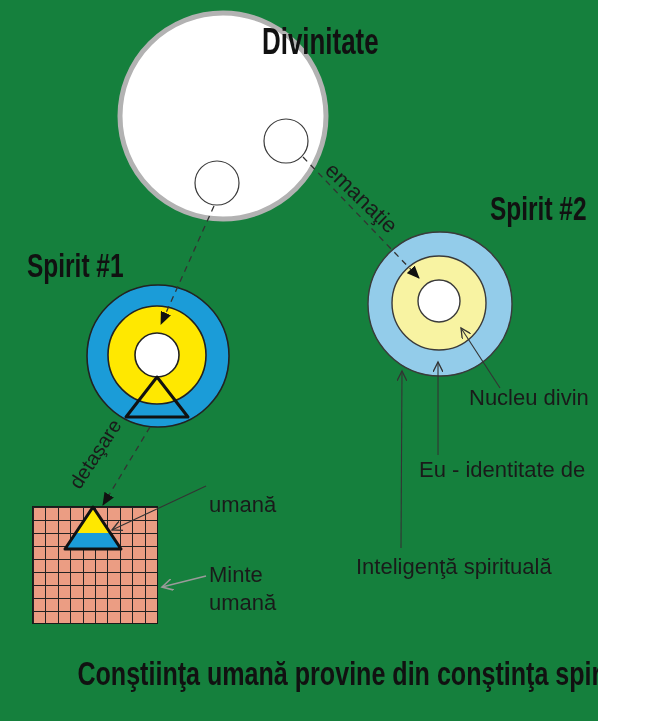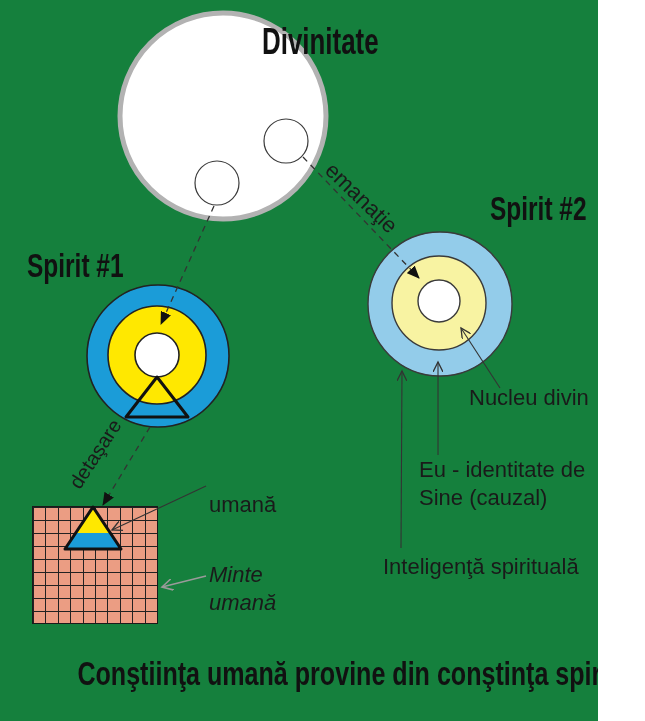--- a/index.html
+++ b/index.html
@@ -92,31 +92,30 @@
   <div class="hdr" style="left:490px;top:189px;">Spirit #2</div>
 
   <div class="rot rot-em">emanaţie</div>
   <div class="rot rot-det">detaşare</div>
 
   <div class="lbl" style="left:209px;top:463px;">
     <br>
     <span>umană</span>
   </div>
 
-  <div class="lbl" style="left:209px;top:561px;font-style:italic;">
+  <div class="lbl" style="left:209px;top:561px;">
     <span>Minte</span><br>
     <span>umană</span>
   </div>
 
   <div class="lbl" style="left:469px;top:384px;">Nucleu divin</div>
 
   <div class="lbl" style="left:419px;top:456px;">
     <span>Eu - identitate de</span><br>
-    <span>Sine (cauzal)</span>
   </div>
 
-  <div class="lbl" style="left:356px;top:552px;line-height:30px;margin-left:27px;">
+  <div class="lbl" style="left:356px;top:552px;line-height:30px;">
     <span>Inteligenţă spirituală</span><br>
   </div>
 
   <div class="caption">Conştiinţa umană provine din conştinţa spiritului</div>
 
 </div>
 
 </body></html>

